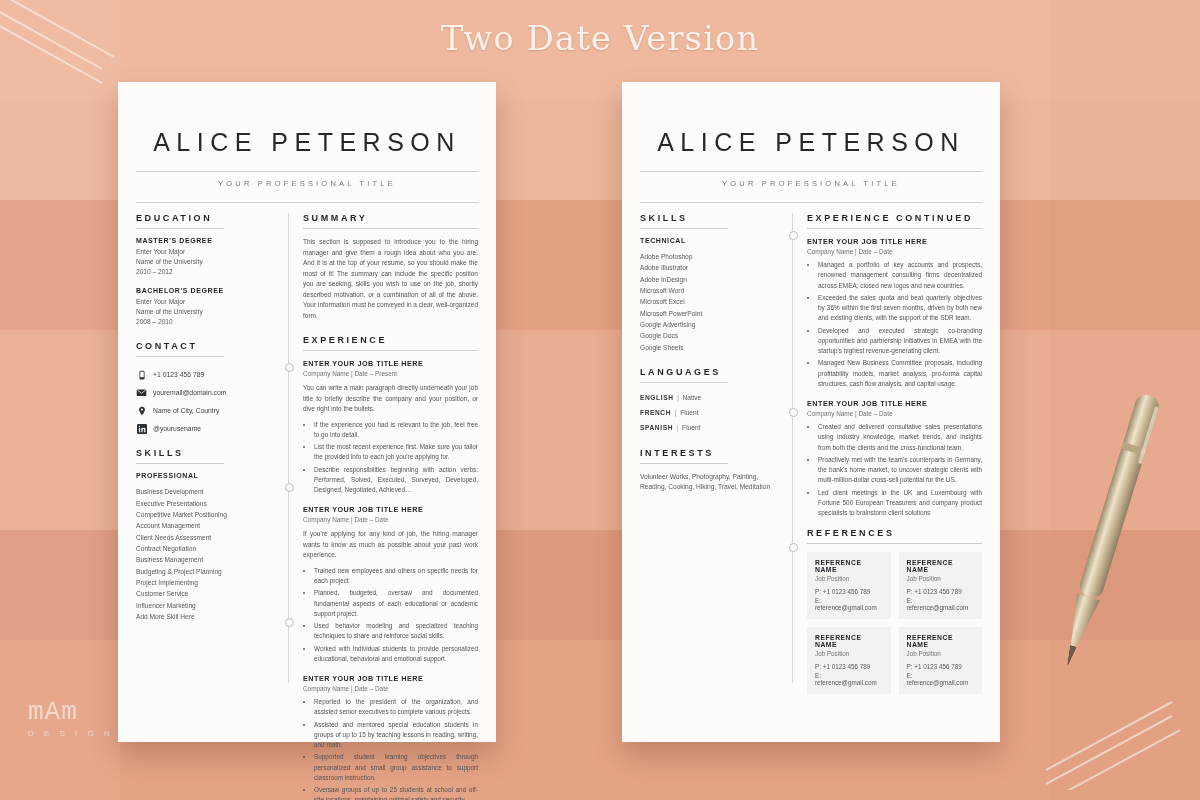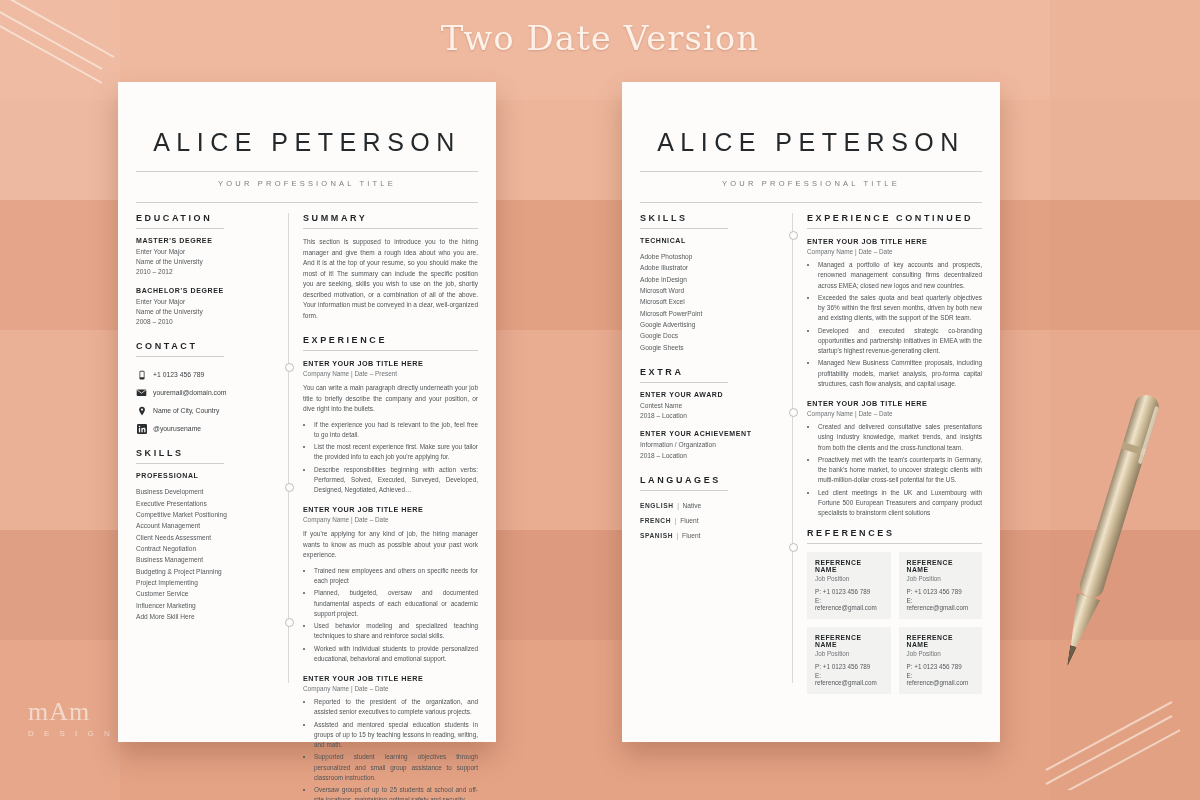--- a/index.html
+++ b/index.html
@@ -30,21 +30,21 @@
   
   .mock-title{
     position:absolute;top:18px;left:0;right:0;text-align:center;
     font-family:"DejaVu Serif", serif;
     font-size:34px;color:#fdf1e9;letter-spacing:1px;
     text-shadow:0 1px 2px rgba(120,70,50,.25);
   }
 
   
   .wm{position:absolute;left:28px;bottom:62px;color:#f6e2d6;opacity:.85;}
-  .wm .m{font-family:Liberation Serif, serif;font-size:26px;letter-spacing:1px;}
+  .wm .m{font-family:Liberation Mono, monospace;font-size:26px;letter-spacing:1px;}
   .wm .d{font-size:8px;letter-spacing:4px;margin-top:2px;text-align:center;}
 
   
   .page{
     position:absolute;top:82px;width:378px;height:660px;background:#fdfcfa;
     box-shadow:0 14px 26px rgba(110,60,40,.30);
   }
   .page.left{left:118px;}
   .page.right{left:622px;}
   .page-inner{position:absolute;inset:16px 18px 14px 18px;}
@@ -328,35 +328,20 @@
           <div>Adobe InDesign</div>
           <div>Microsoft Word</div>
           <div>Microsoft Excel</div>
           <div>Microsoft PowerPoint</div>
           <div>Google Advertising</div>
           <div>Google Docs</div>
           <div>Google Sheets</div>
         </div>
       </div>
 
-      <div class="sec-block">
-        <h3 class="sec">EXTRA</h3>
-        <div class="sec-rule short"></div>
-        <div>
-          <div class="subhead">ENTER YOUR AWARD</div>
-          <div class="line">Contest Name</div>
-          <div class="line">2018  –  Location</div>
-        </div>
-        <div class="gap"></div>
-        <div>
-          <div class="subhead">ENTER YOUR ACHIEVEMENT</div>
-          <div class="line">Information / Organization</div>
-          <div class="line">2018  –  Location</div>
-        </div>
-      </div>
 
       <div class="sec-block">
         <h3 class="sec">LANGUAGES</h3>
         <div class="sec-rule short"></div>
         <div style="height:2px"></div>
         <div class="line" style="margin-bottom:5px">
           <span style="font-weight:bold;letter-spacing:.6px;color:#33373a">ENGLISH</span>
           <span style="color:#9aa0a4">&nbsp;|&nbsp;</span>
           <span>Native</span>
         </div>
@@ -365,20 +350,25 @@
           <span style="color:#9aa0a4">&nbsp;|&nbsp;</span>
           <span>Fluent</span>
         </div>
         <div class="line">
           <span style="font-weight:bold;letter-spacing:.6px;color:#33373a">SPANISH</span>
           <span style="color:#9aa0a4">&nbsp;|&nbsp;</span>
           <span>Fluent</span>
         </div>
       </div>
 
+      <div class="sec-block">
+        <h3 class="sec">INTERESTS</h3>
+        <div class="sec-rule short"></div>
+        <div class="line">Volunteer Works, Photography, Painting, Reading, Cooking, Hiking, Travel, Meditation</div>
+      </div>
     </div>
 
     <div class="col-div">
       <span class="dot" style="top:18px"></span>
       <span class="dot" style="top:195px"></span>
       <span class="dot" style="top:330px"></span>
     </div>
 
     <div class="col-right">
       <div>

